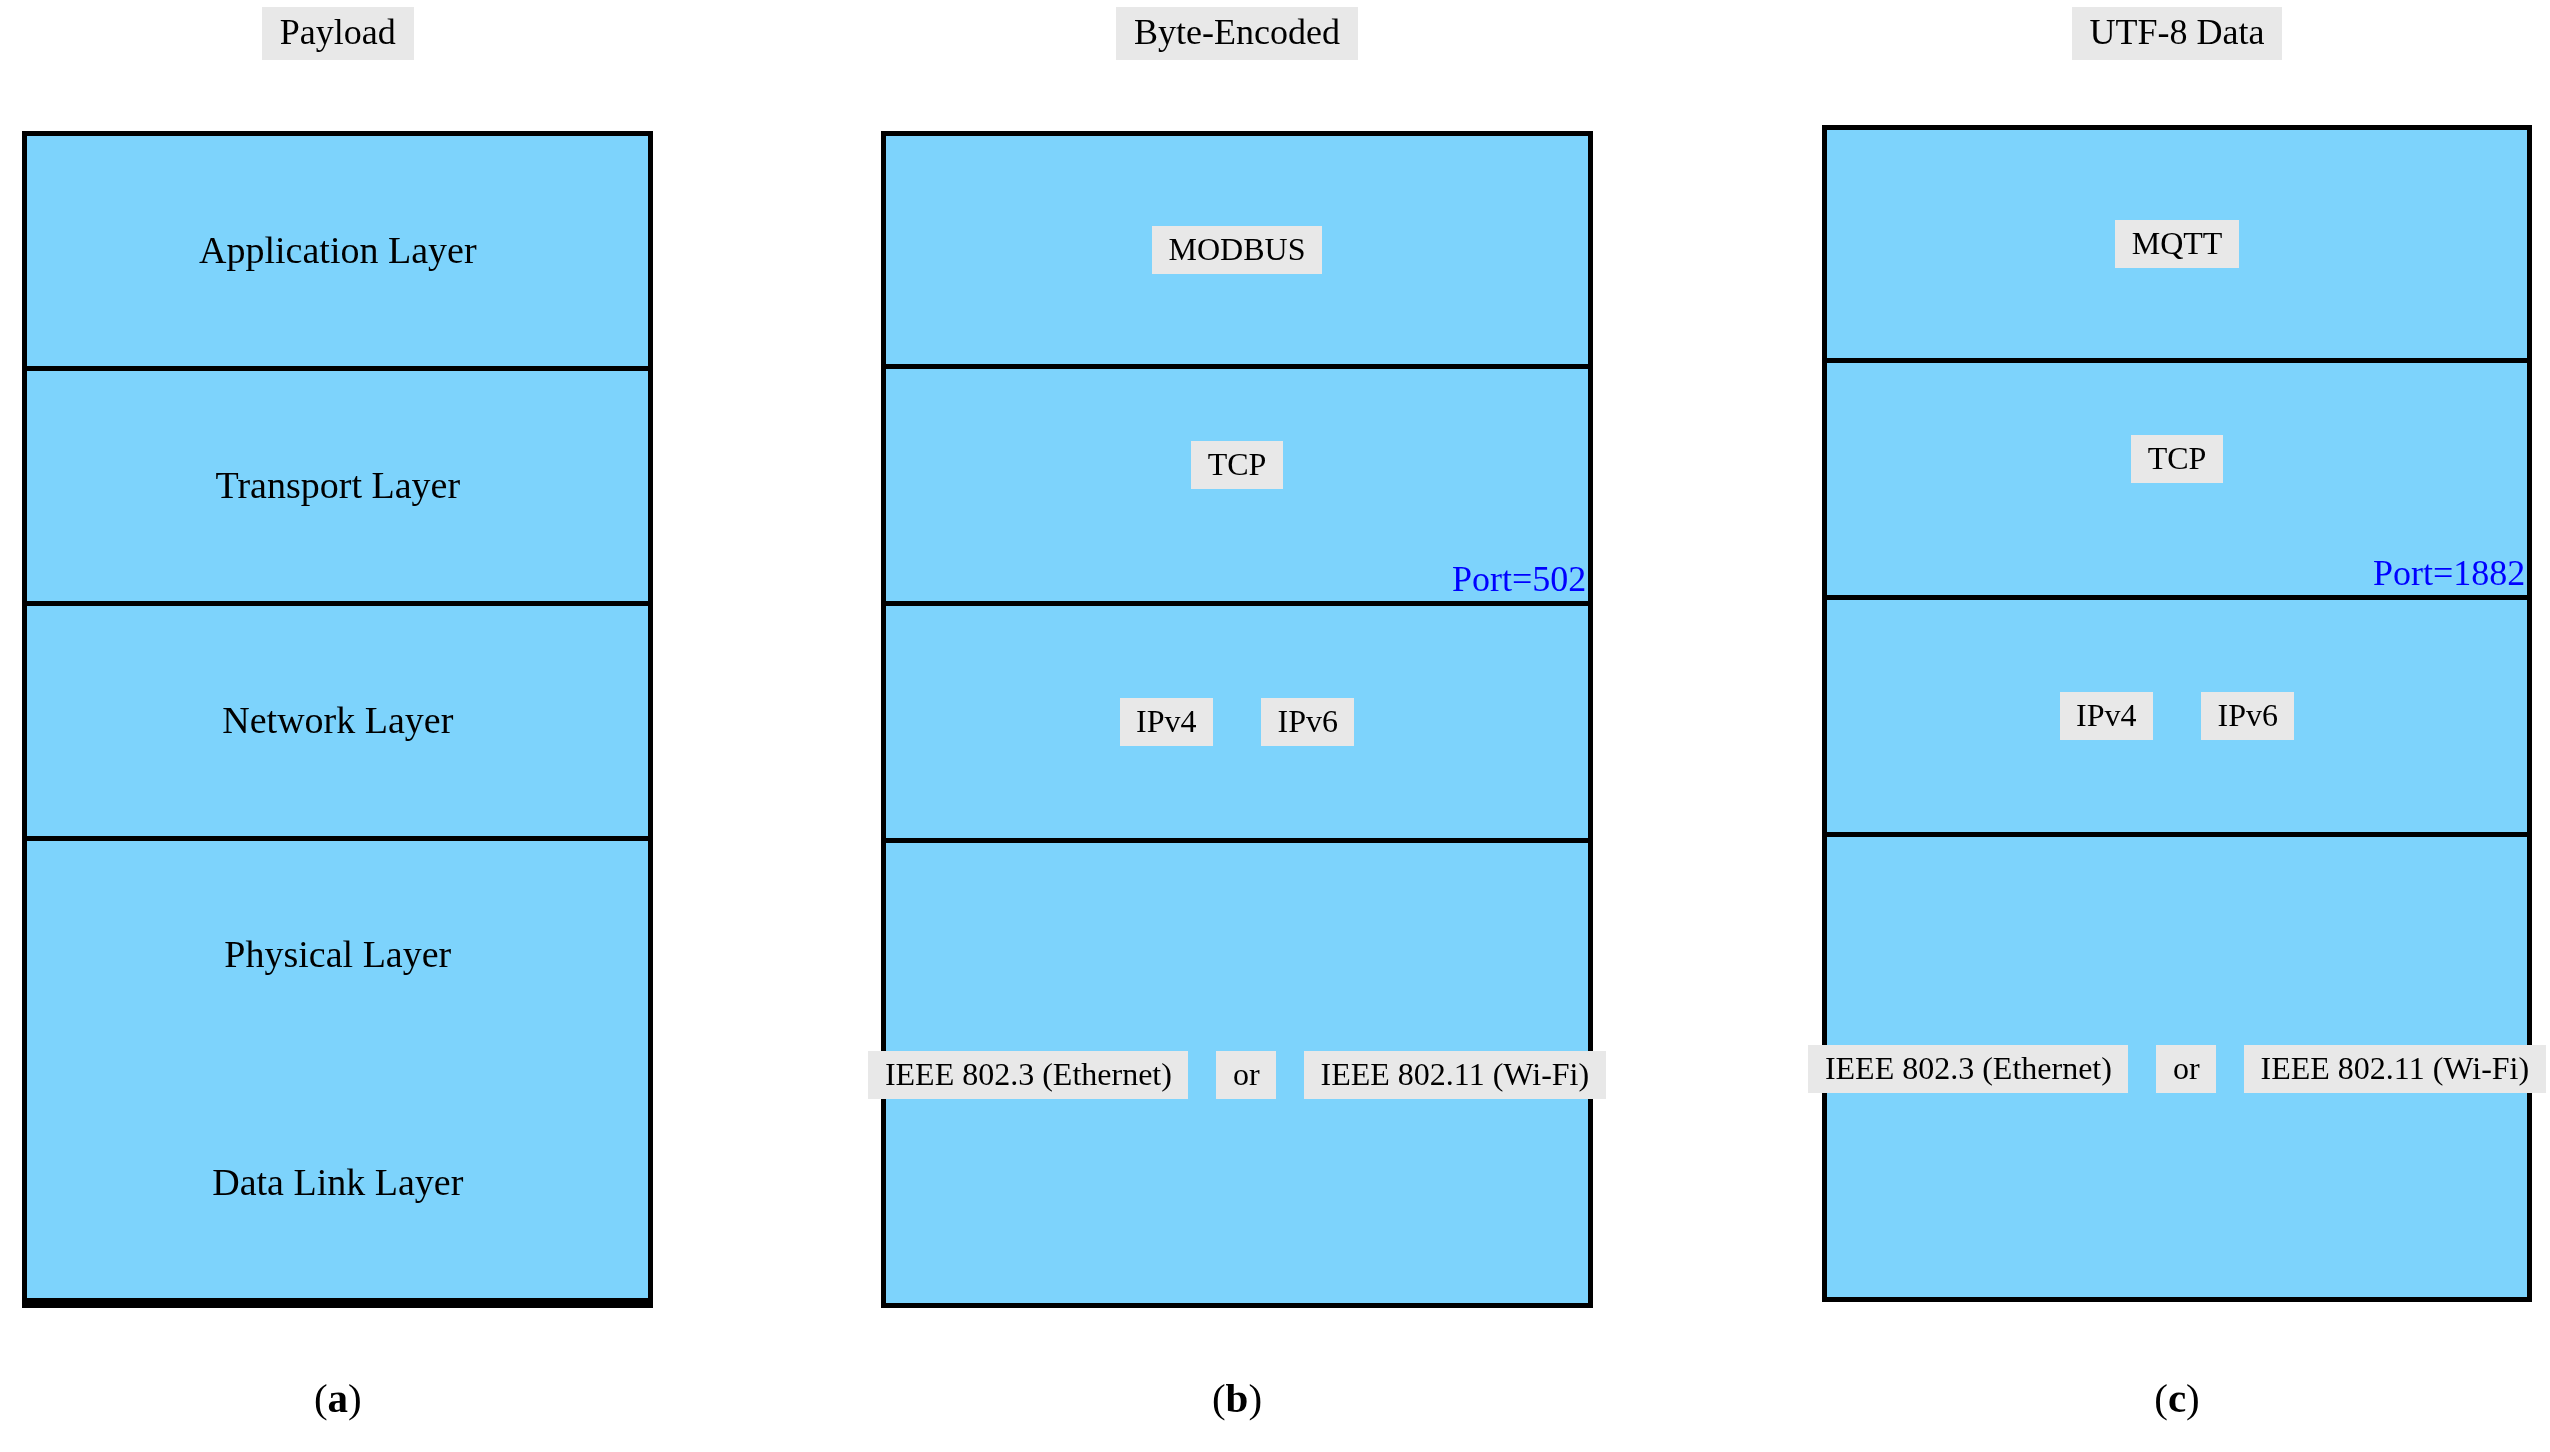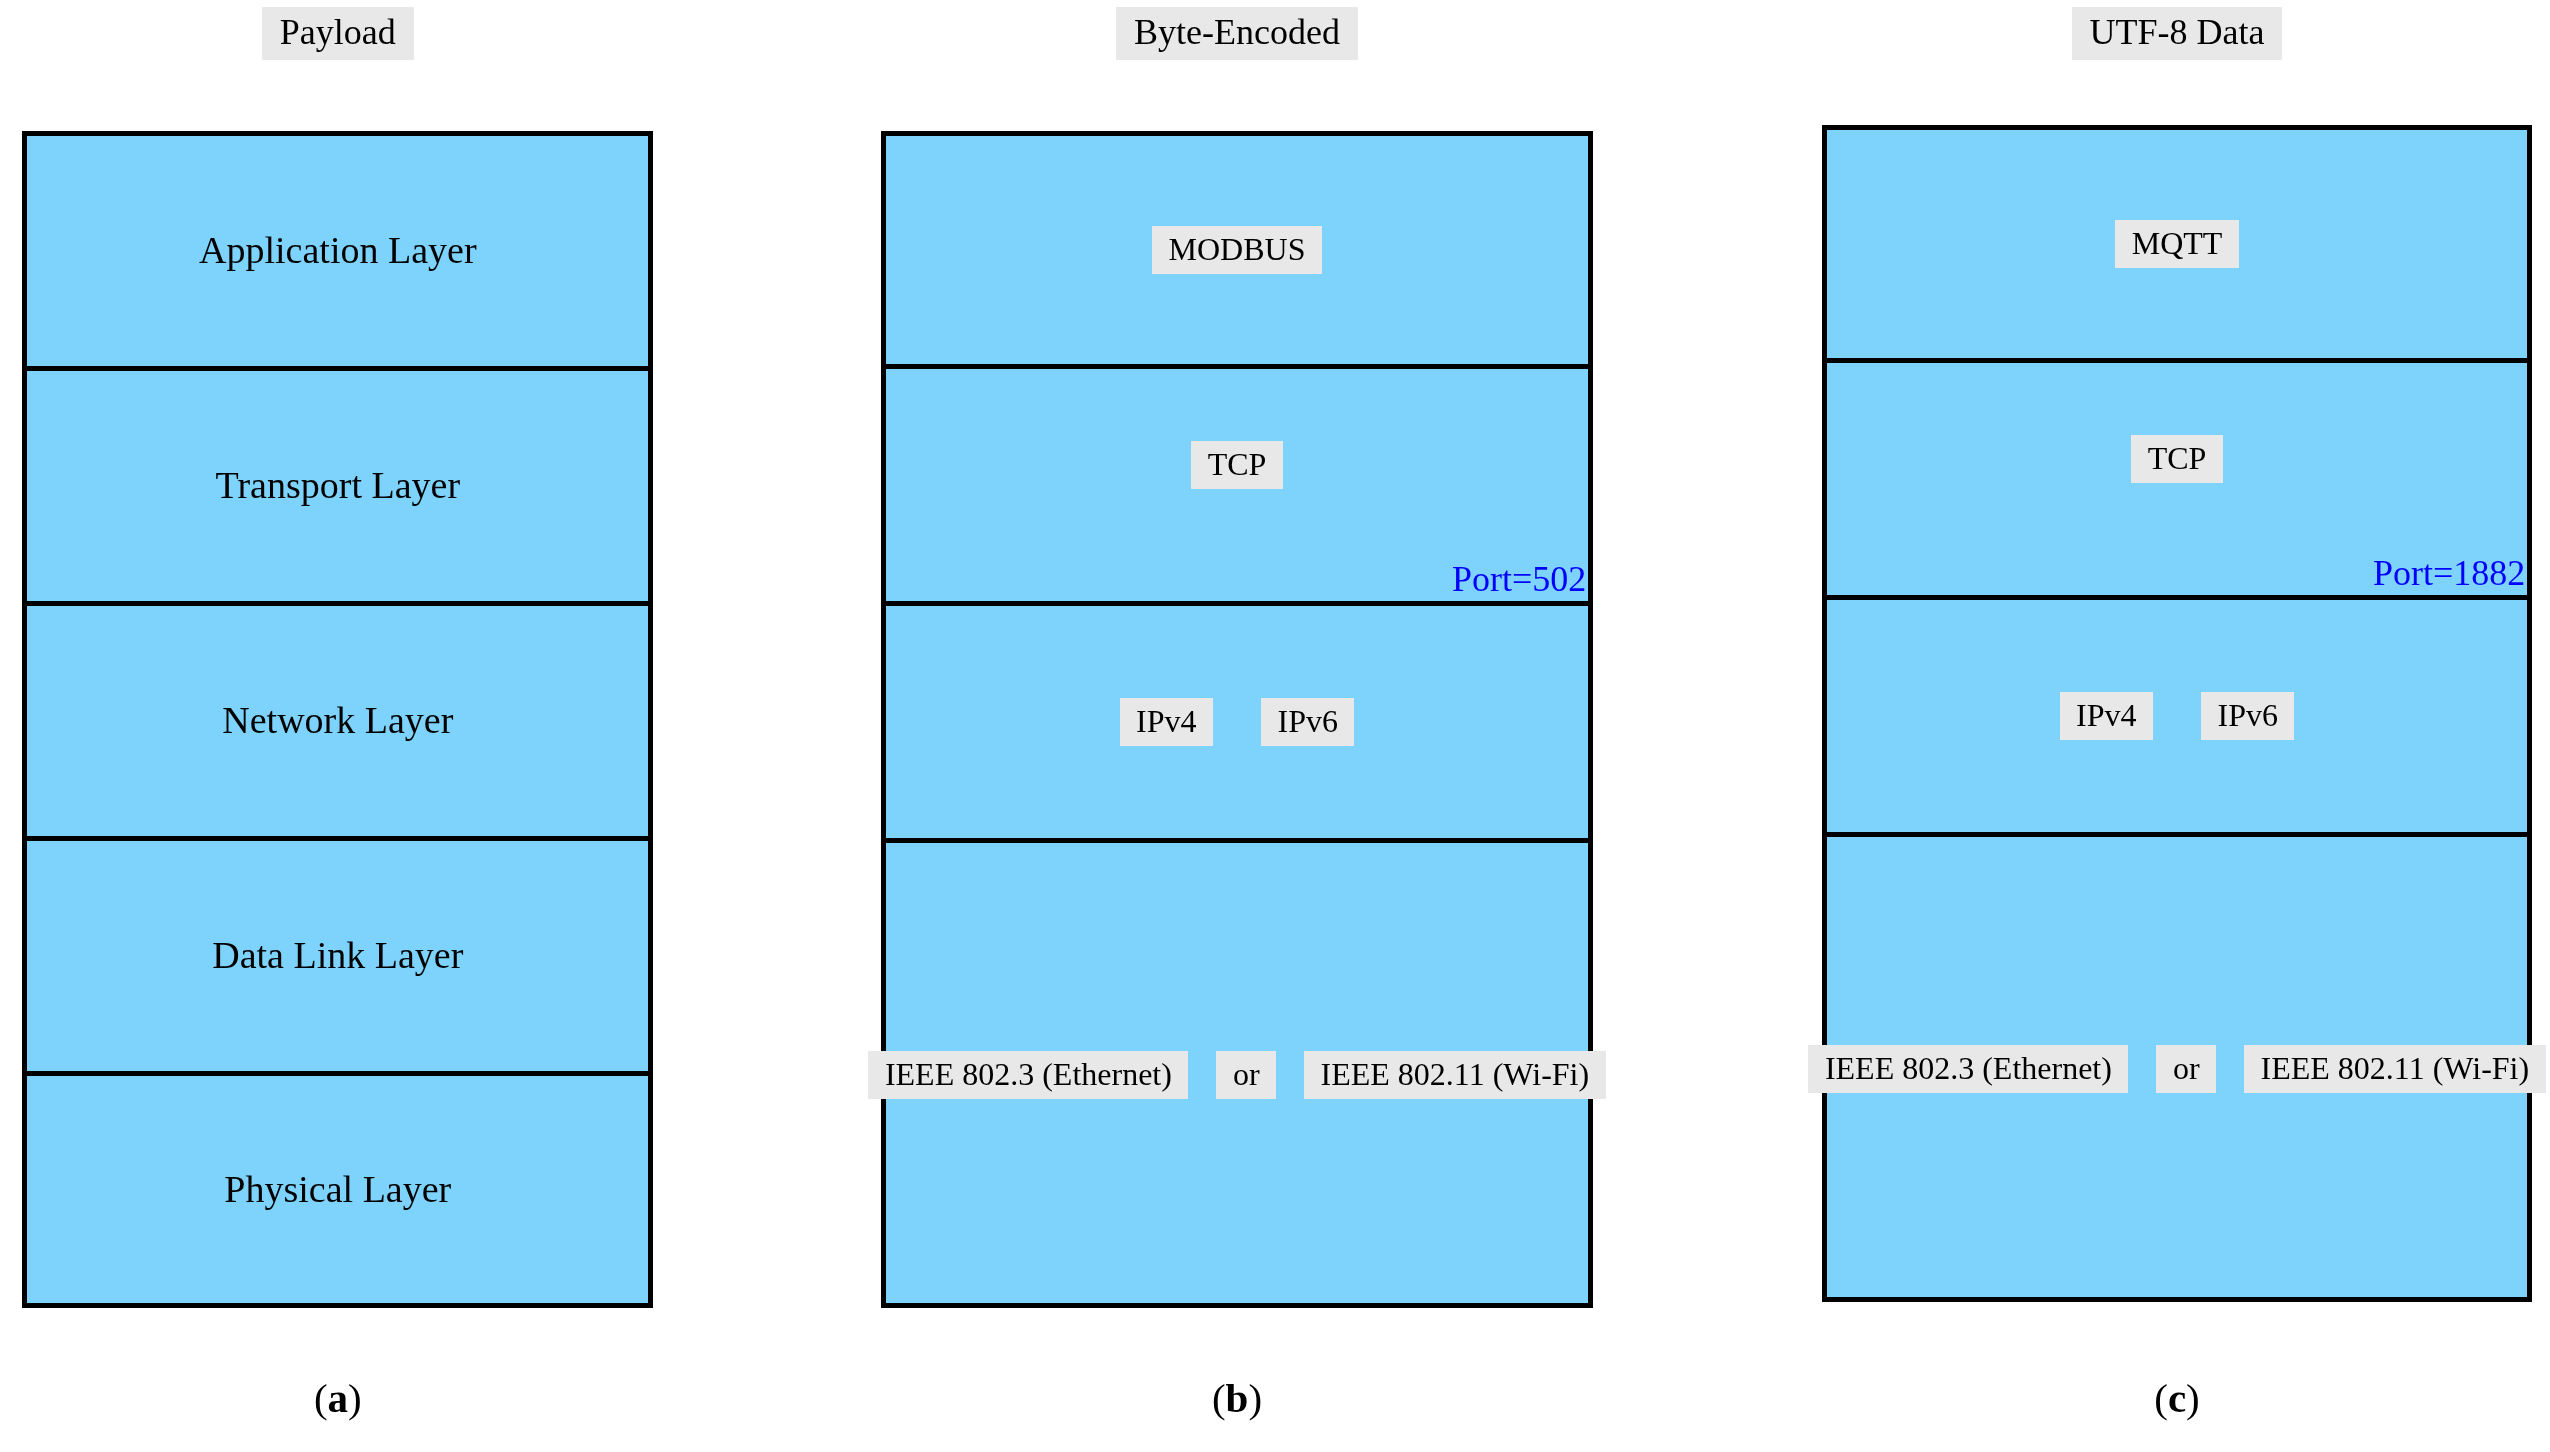--- a/index.html
+++ b/index.html
@@ -135,25 +135,25 @@
   <div class="stack" style="left:22.3px; top:131px; width:631px; height:1177px;">
     <div class="layer-row" style="height:235px;">
       <span class="layer-label">Application Layer</span>
     </div>
     <div class="layer-row" style="height:235px;">
       <span class="layer-label">Transport Layer</span>
     </div>
     <div class="layer-row" style="height:235px;">
       <span class="layer-label">Network Layer</span>
     </div>
-    <div class="layer-row" style="height:235px;">
-      <span class="layer-label">Data Link Layer</span>
-    </div>
     <div class="layer-row last" style="height:227px;">
       <span class="layer-label">Physical Layer</span>
+    </div>
+    <div class="layer-row" style="height:235px;">
+      <span class="layer-label">Data Link Layer</span>
     </div>
   </div>
 
   <div class="sub-caption" style="left:22.3px; width:631px;"><span>(</span><b>a</b><span>)</span></div>
 
   <div class="col-header" style="left:881px; width:712px;">
     <span class="chip">Byte-Encoded</span>
   </div>
 
   <div class="stack" style="left:881px; top:131px; width:712px; height:1177px;">

